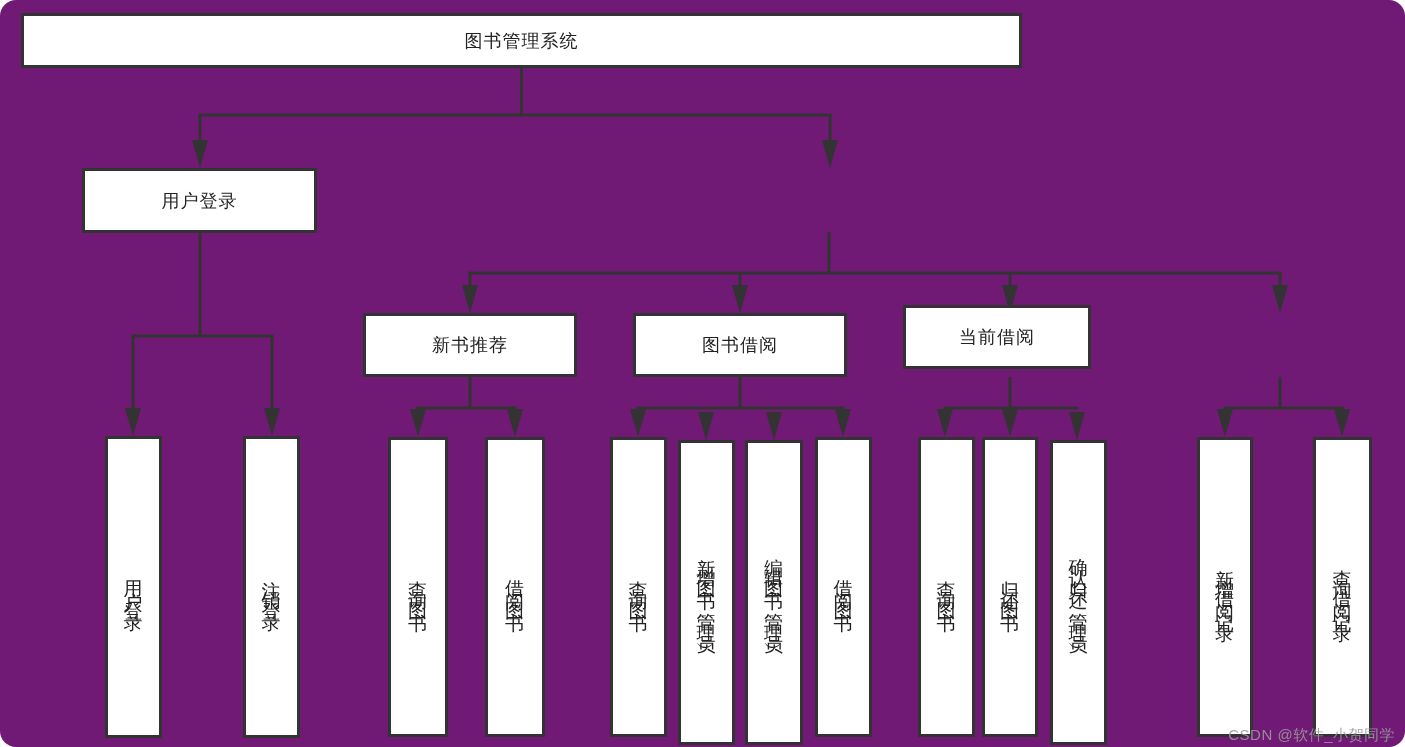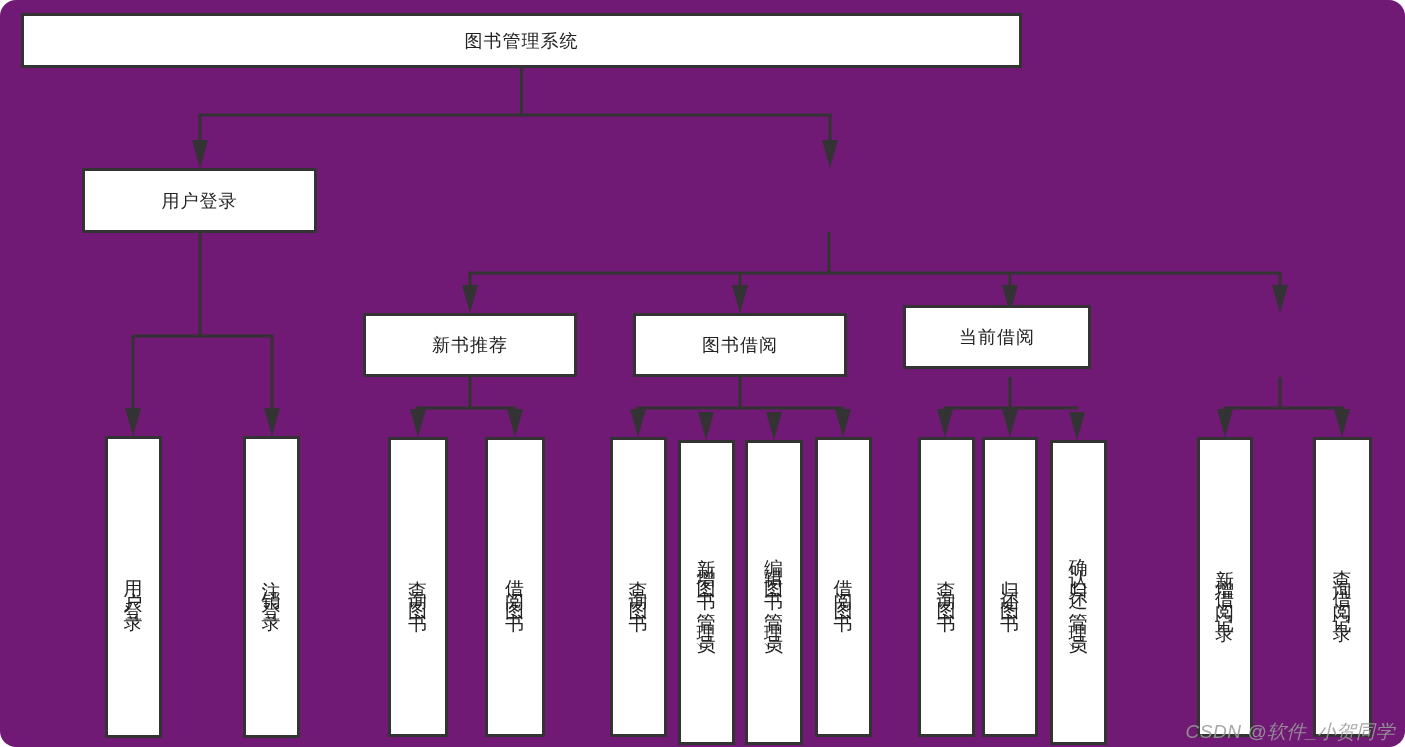--- a/index.html
+++ b/index.html
@@ -57,27 +57,26 @@
   .l-g3b4{left:815px;top:437px;width:57px;height:300px;}
   .l-g4b1{left:918px;top:437px;width:57px;height:300px;}
   .l-g4b2{left:982px;top:437px;width:56px;height:300px;}
   .l-g4b3{left:1050px;top:440px;width:57px;height:305px;}
   .l-g5b1{left:1197px;top:437px;width:56px;height:300px;}
   .l-g5b2{left:1313px;top:459px;width:59px;height:278px;}
   .l-g5b2{top:437px;height:300px;}
   .watermark{
     position:absolute;
     right:10px;bottom:2px;
-    font-size:19px;
+    font-size:15px;
     color:var(--wm);
     opacity:.88;
     z-index:3;
     letter-spacing:0.5px;
     white-space:nowrap;
-    font-style:italic;
   }
 </style>
 </head>
 <body>
 
 <div class="canvas">
 
   <svg class="wires" viewBox="0 0 1405 747" xmlns="http://www.w3.org/2000/svg">
     <g stroke="#333333" stroke-width="3" fill="none">
 

